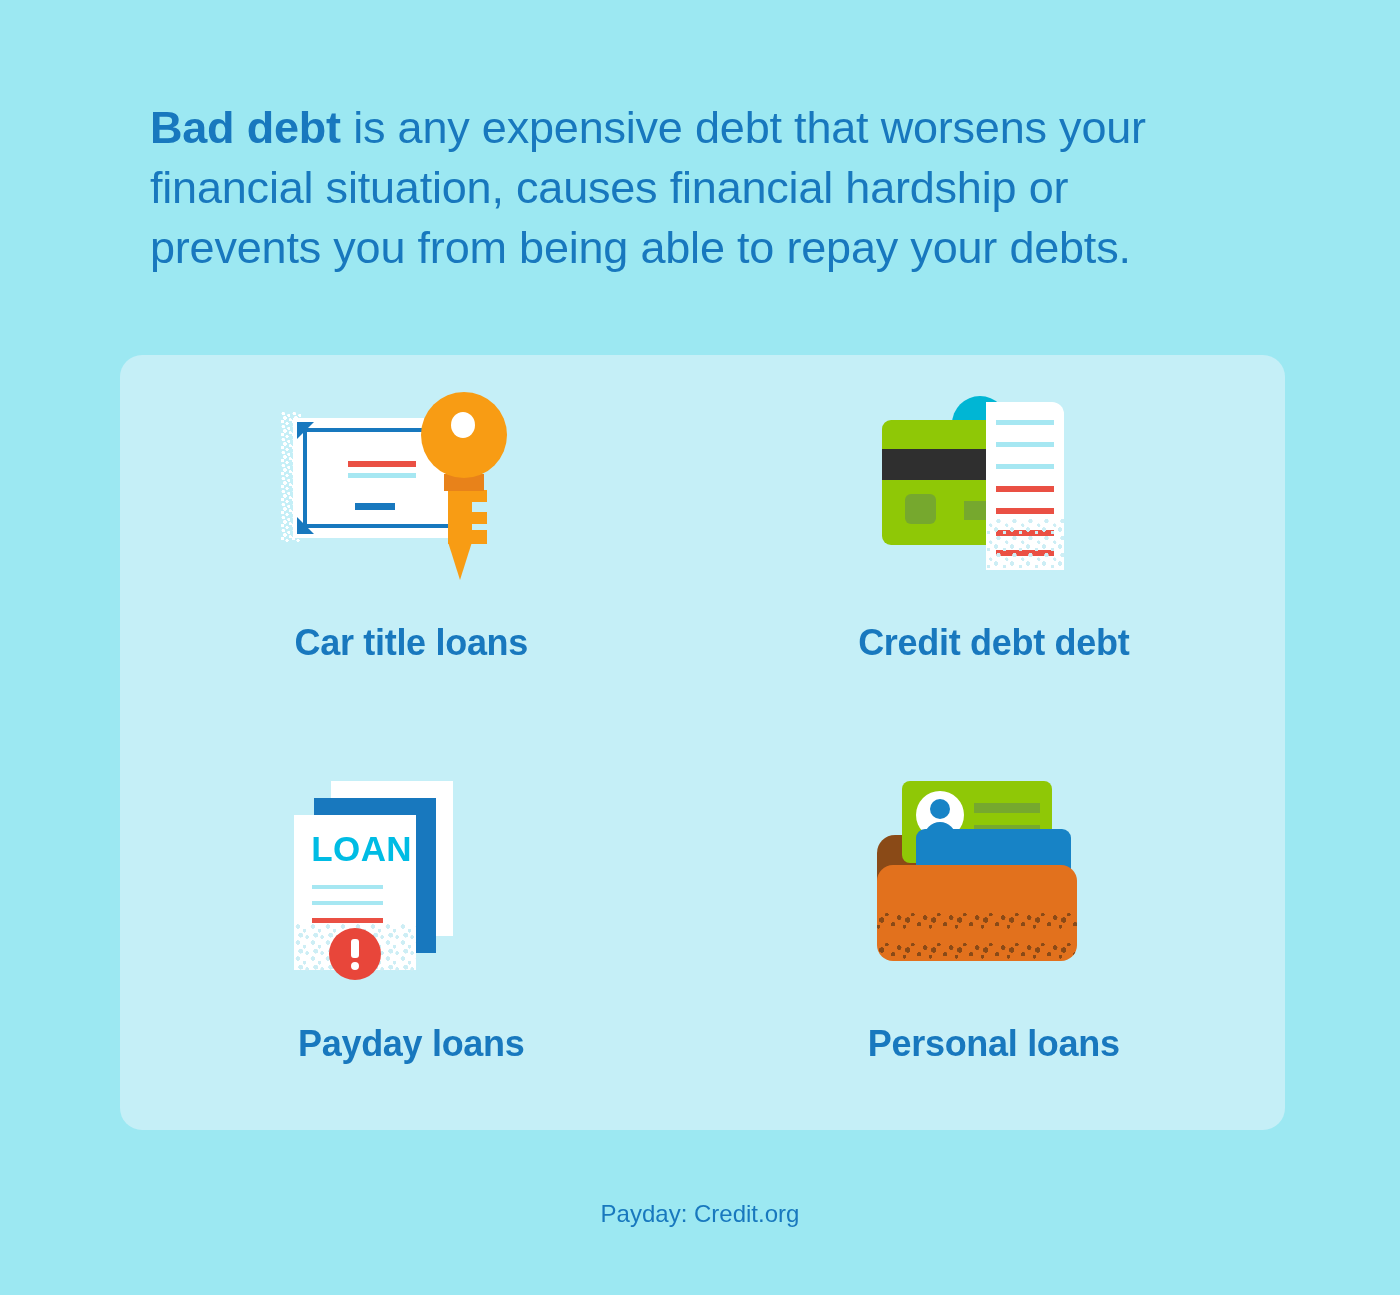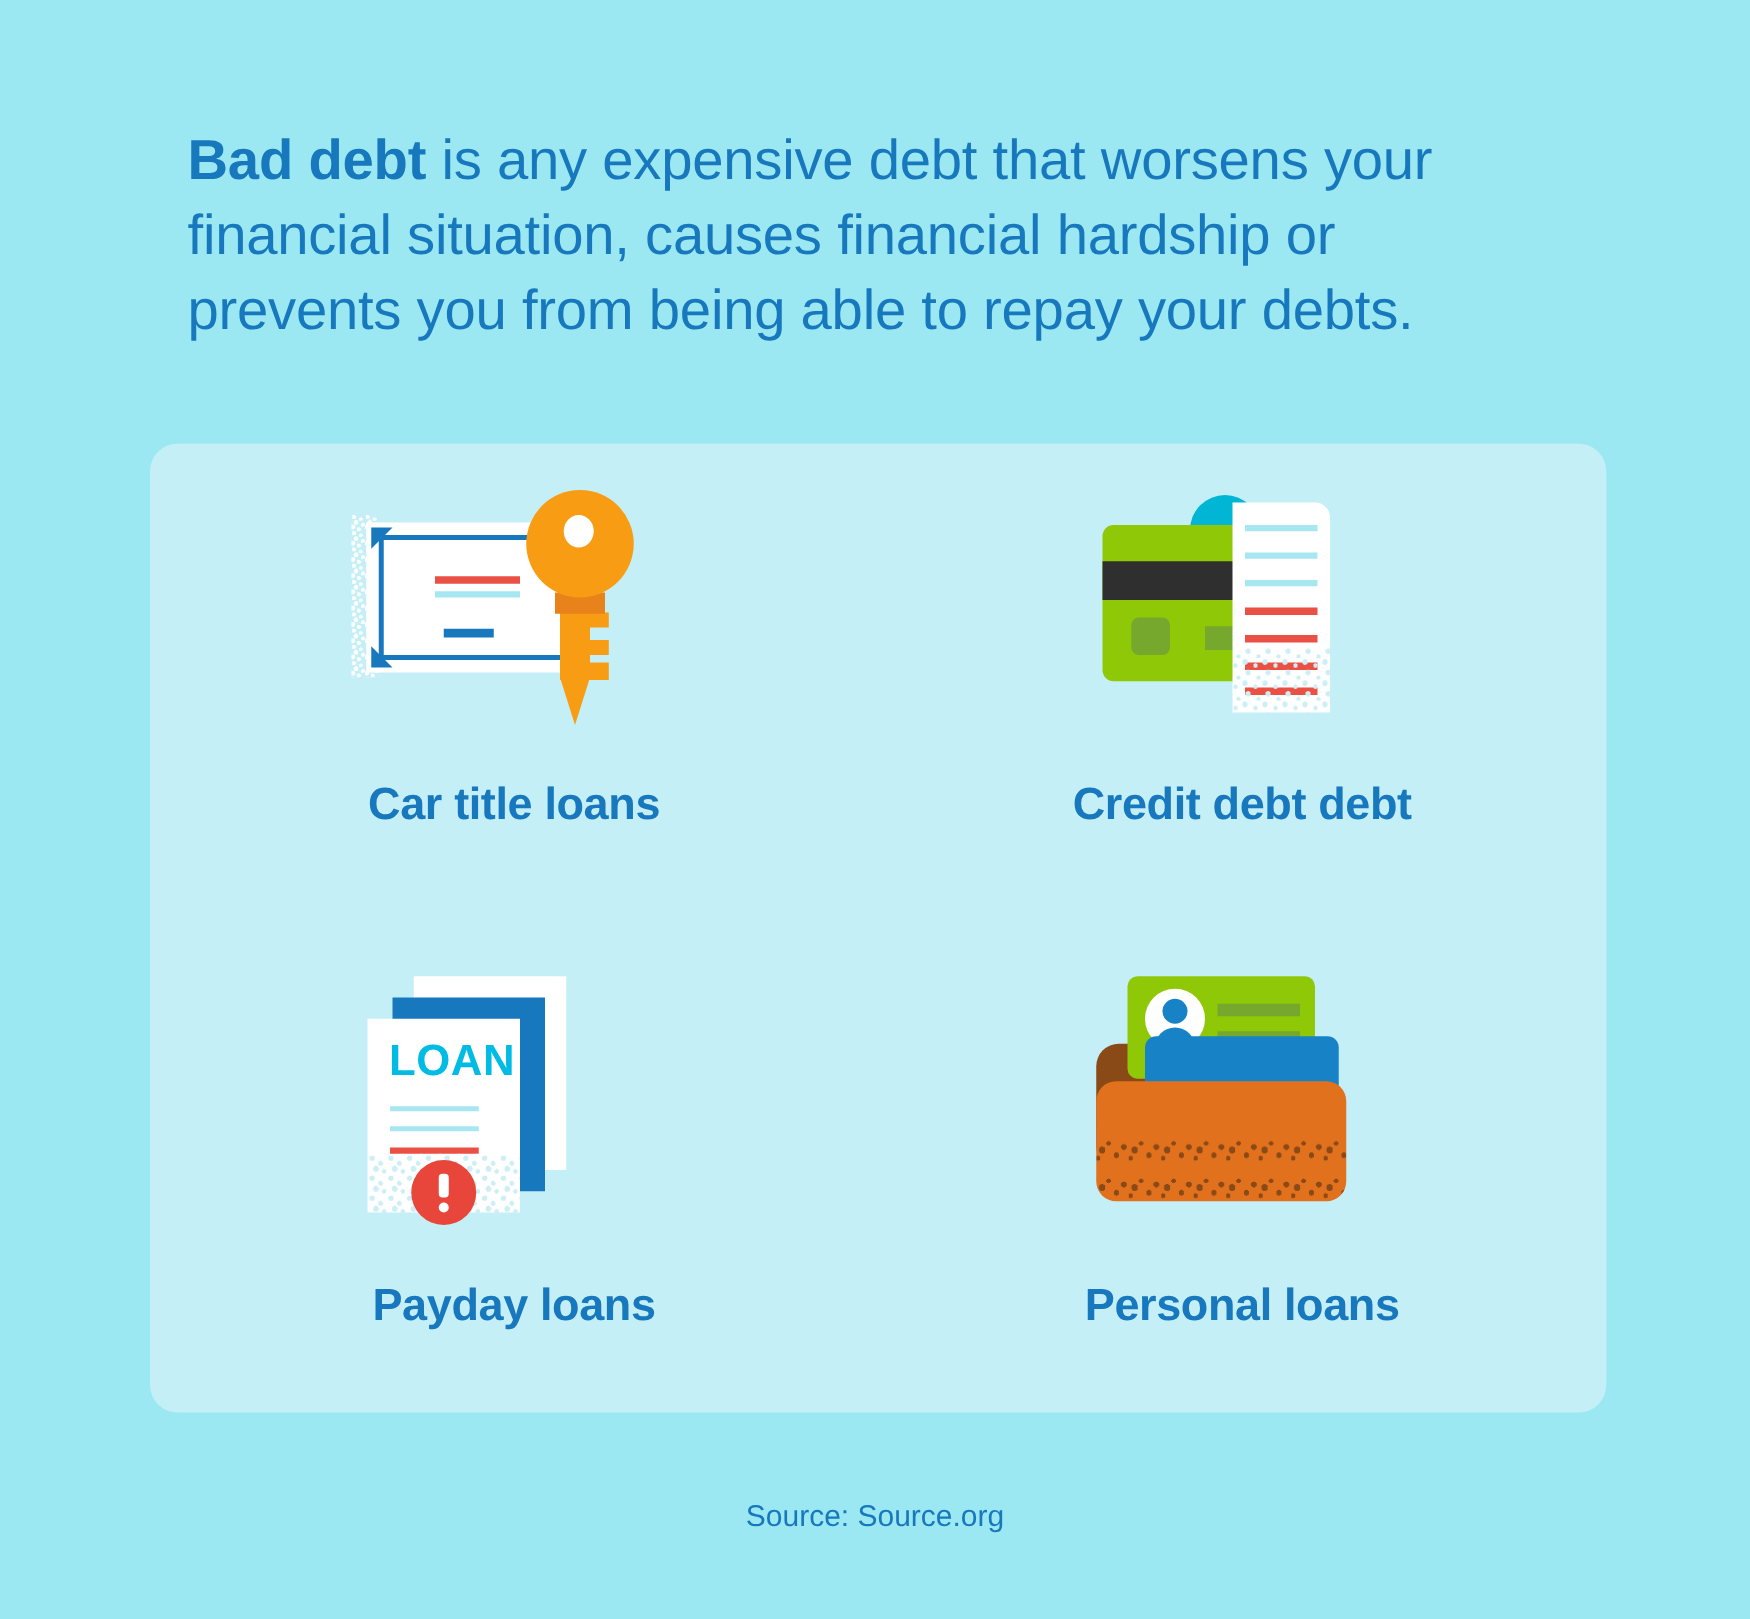--- a/index.html
+++ b/index.html
@@ -454,13 +454,13 @@
         </div>
         <div class="wl-blue"></div>
         <div class="wl-front"></div>
       </div>
       <div class="label">Personal loans</div>
     </div>
 
   </div>
 </div>
 
-<div class="source">Source: Source.org</div>
+<div class="source">Payday: Credit.org</div>
 
 </body></html>

